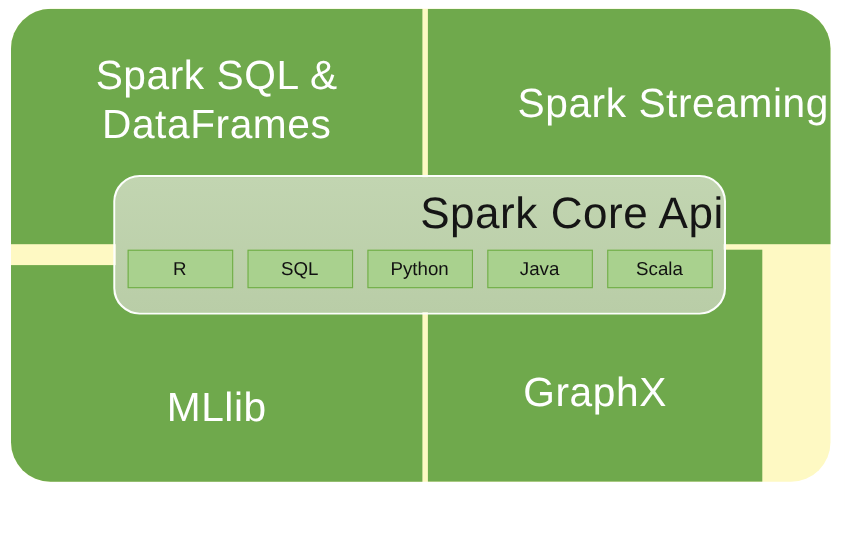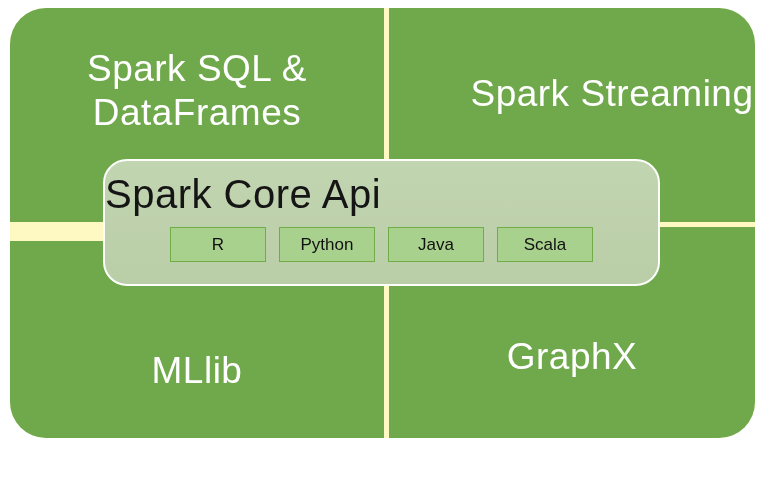--- a/index.html
+++ b/index.html
@@ -31,21 +31,21 @@
   .quad {
     position: absolute;
     background: #6FA94C;
     display: flex;
     align-items: center;
     justify-content: center;
   }
   .quad.tl { left: 0;     top: 0;     width: 374px; height: 214px; }
   .quad.tr { left: 379px; top: 0;     width: 366px; height: 214px; padding-left: 40px; }
   .quad.bl { left: 0;     top: 233px; width: 374px; height: 211px; }
-  .quad.br { left: 379px; top: 219px; width: 366px; height: 211px; }
+  .quad.br { left: 379px; top: 219px; width: 304px; height: 211px; }
   .qlabel {
     color: #ffffff;
     font-size: 37px;
     font-weight: 400;
     line-height: 1.2;
     text-align: center;
     white-space: pre-line;
     letter-spacing: 0.5px;
   }
   .quad.tl .qlabel { transform: translateY(-24px); }
@@ -61,21 +61,21 @@
     width: 557px;
     height: 127px;
     box-sizing: border-box;
     background: linear-gradient(180deg, #c2d5b1 0%, #b9cda7 100%);
     border: 2px solid #fdfefc;
     border-radius: 24px;
     z-index: 5;
   }
   .core-title {
     margin-top: 7px;
-    text-align: left;
+    text-align: right;
     color: #151515;
     font-size: 40px;
     font-weight: 400;
     line-height: 52px;
     letter-spacing: 0.5px;
   }
   .chips {
     position: absolute;
     left: 0;
     top: 66px;
@@ -127,20 +127,21 @@
     </div>
     <div class="quad br">
       <span class="qlabel">GraphX</span>
     </div>
   </div>
 
   <div class="core-box">
     <div class="core-title">Spark Core Api</div>
     <div class="chips">
       <div class="chip">R</div>
+      <div class="chip">SQL</div>
       <div class="chip">Python</div>
       <div class="chip">Java</div>
       <div class="chip">Scala</div>
     </div>
   </div>
 
 
 </div>
 
 </body></html>

